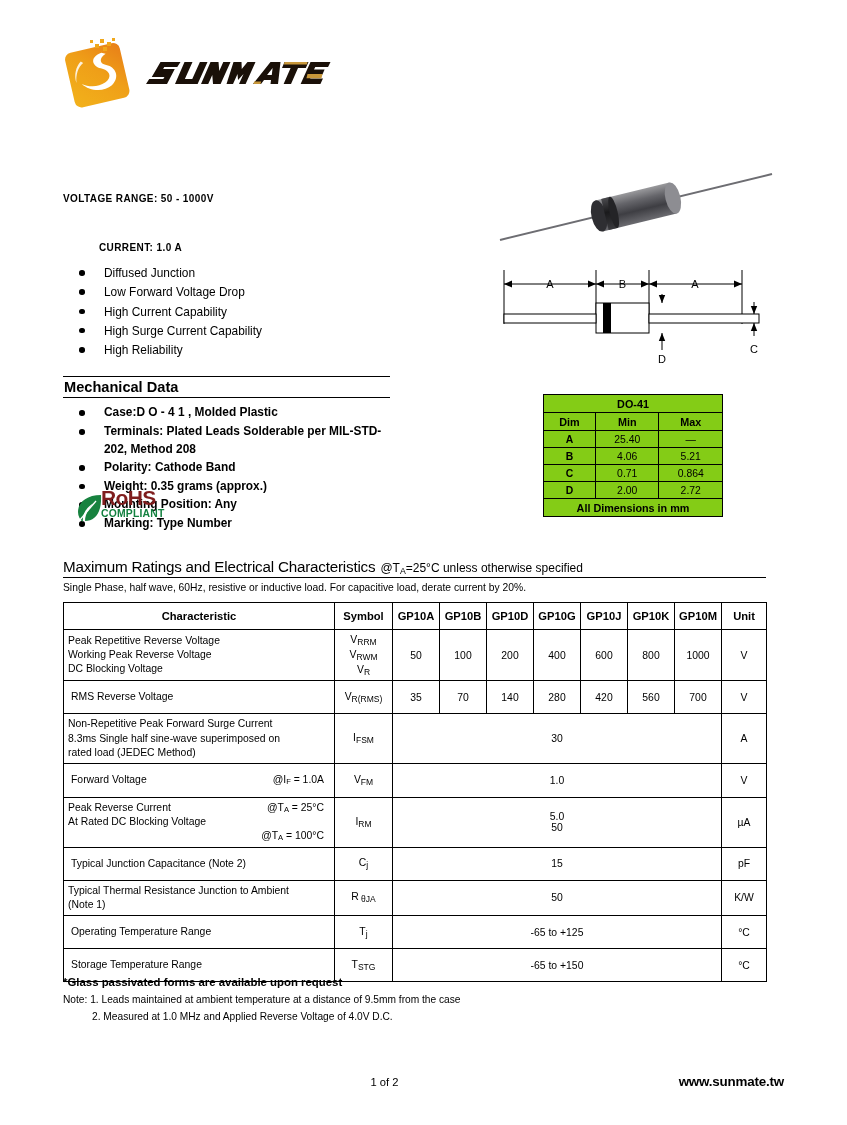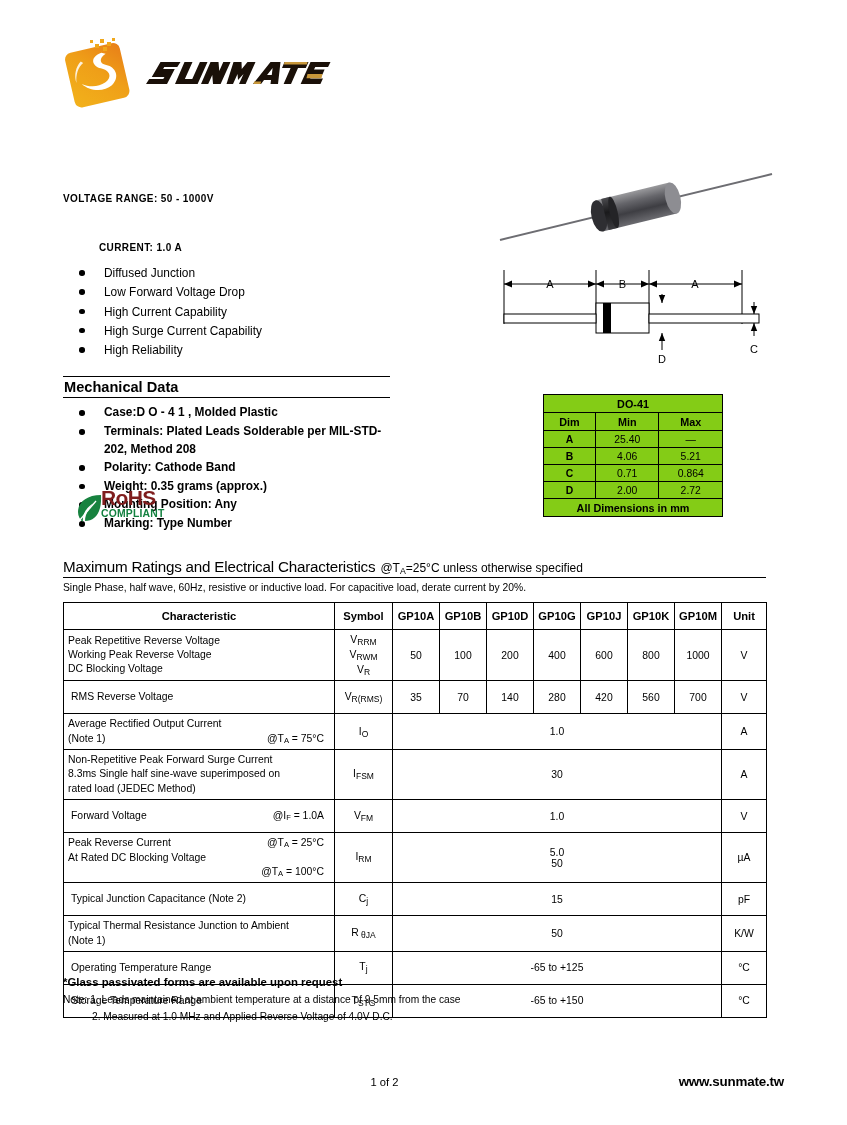--- a/index.html
+++ b/index.html
@@ -365,33 +365,20 @@
       <td class="val">35</td>
       <td class="val">70</td>
       <td class="val">140</td>
       <td class="val">280</td>
       <td class="val">420</td>
       <td class="val">560</td>
       <td class="val">700</td>
       <td class="unit">V</td>
     </tr>
 
-    <tr>
-      <td class="ch">
-        <div>Average Rectified Output Current</div>
-        <div>
-          <span>(Note 1)</span>
-          <span class="atline">@T<sub>A</sub> <span>= 75°C</span></span>
-        </div>
-        <div class="clr"></div>
-      </td>
-      <td class="sym">I<sub class="sc">O</sub></td>
-      <td class="val" colspan="7">1.0</td>
-      <td class="unit">A</td>
-    </tr>
 
     <tr>
       <td class="ch">
         <div>Non-Repetitive Peak Forward Surge Current</div>
         <div>8.3ms Single half sine-wave superimposed on</div>
         <div>rated load (JEDEC Method)</div>
       </td>
       <td class="sym">I<sub class="sc">FSM</sub></td>
       <td class="val" colspan="7">30</td>
       <td class="unit">A</td>

